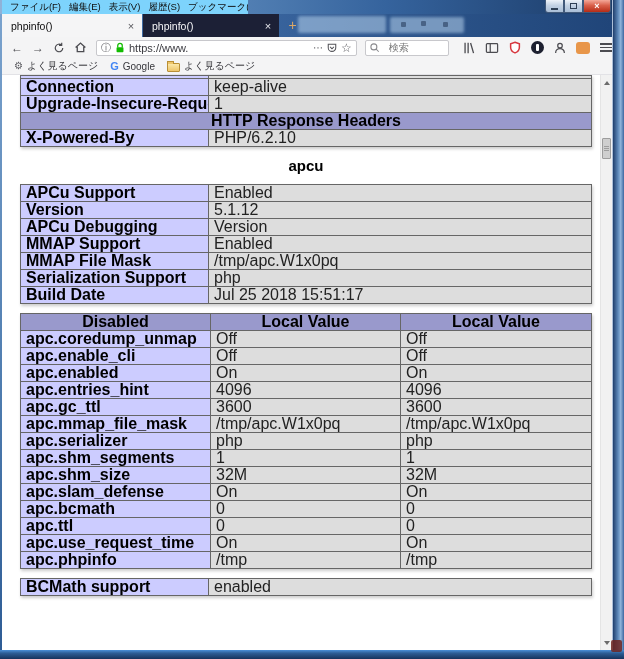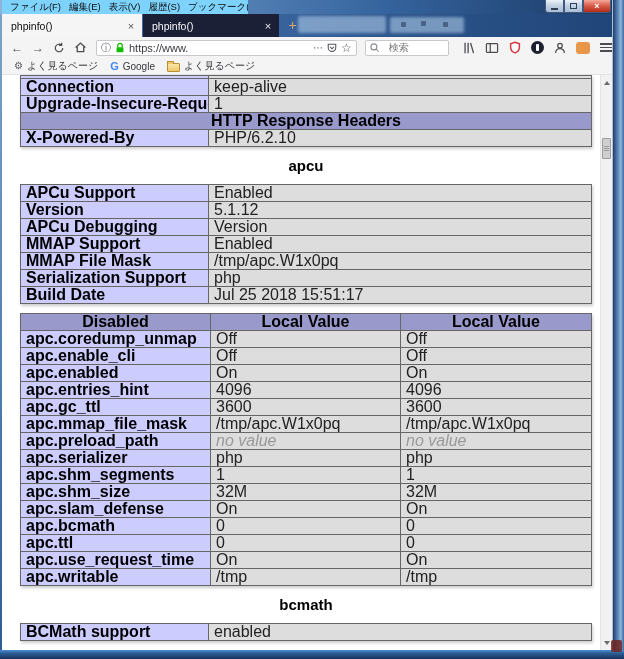--- a/index.html
+++ b/index.html
@@ -311,25 +311,20 @@
             <td class="e">apc.gc_ttl</td>
             <td class="v c2">3600</td>
             <td class="v">3600</td>
           </tr>
           <tr>
             <td class="e">apc.mmap_file_mask</td>
             <td class="v c2">/tmp/apc.W1x0pq</td>
             <td class="v">/tmp/apc.W1x0pq</td>
           </tr>
           <tr>
-            <td class="e">apc.preload_path</td>
-            <td class="v c2 muted">no value</td>
-            <td class="v muted">no value</td>
-          </tr>
-          <tr>
             <td class="e">apc.serializer</td>
             <td class="v c2">php</td>
             <td class="v">php</td>
           </tr>
           <tr>
             <td class="e">apc.shm_segments</td>
             <td class="v c2">1</td>
             <td class="v">1</td>
           </tr>
           <tr>
@@ -351,27 +346,26 @@
             <td class="e">apc.ttl</td>
             <td class="v c2">0</td>
             <td class="v">0</td>
           </tr>
           <tr>
             <td class="e">apc.use_request_time</td>
             <td class="v c2">On</td>
             <td class="v">On</td>
           </tr>
           <tr>
-            <td class="e">apc.writable</td>
+            <td class="e">apc.phpinfo</td>
             <td class="v c2">/tmp</td>
             <td class="v">/tmp</td>
           </tr>
         </tbody>
       </table>
-      <h2 class="mod-h2">bcmath</h2>
       <table class="php-table">
         <tbody>
           <tr>
             <td class="e">BCMath support</td>
             <td class="v">enabled</td>
           </tr>
         </tbody>
       </table>
     </div>
 </div>

